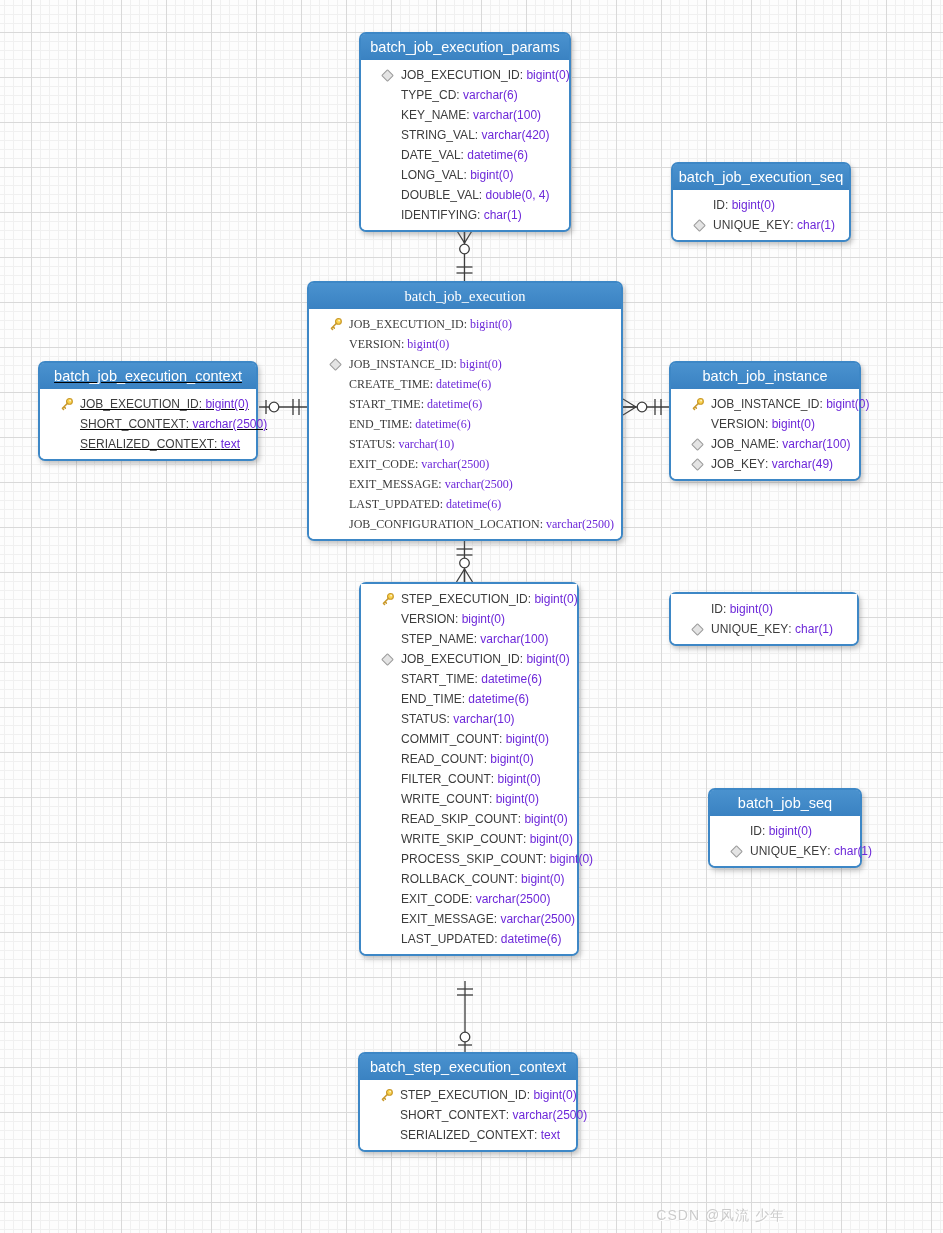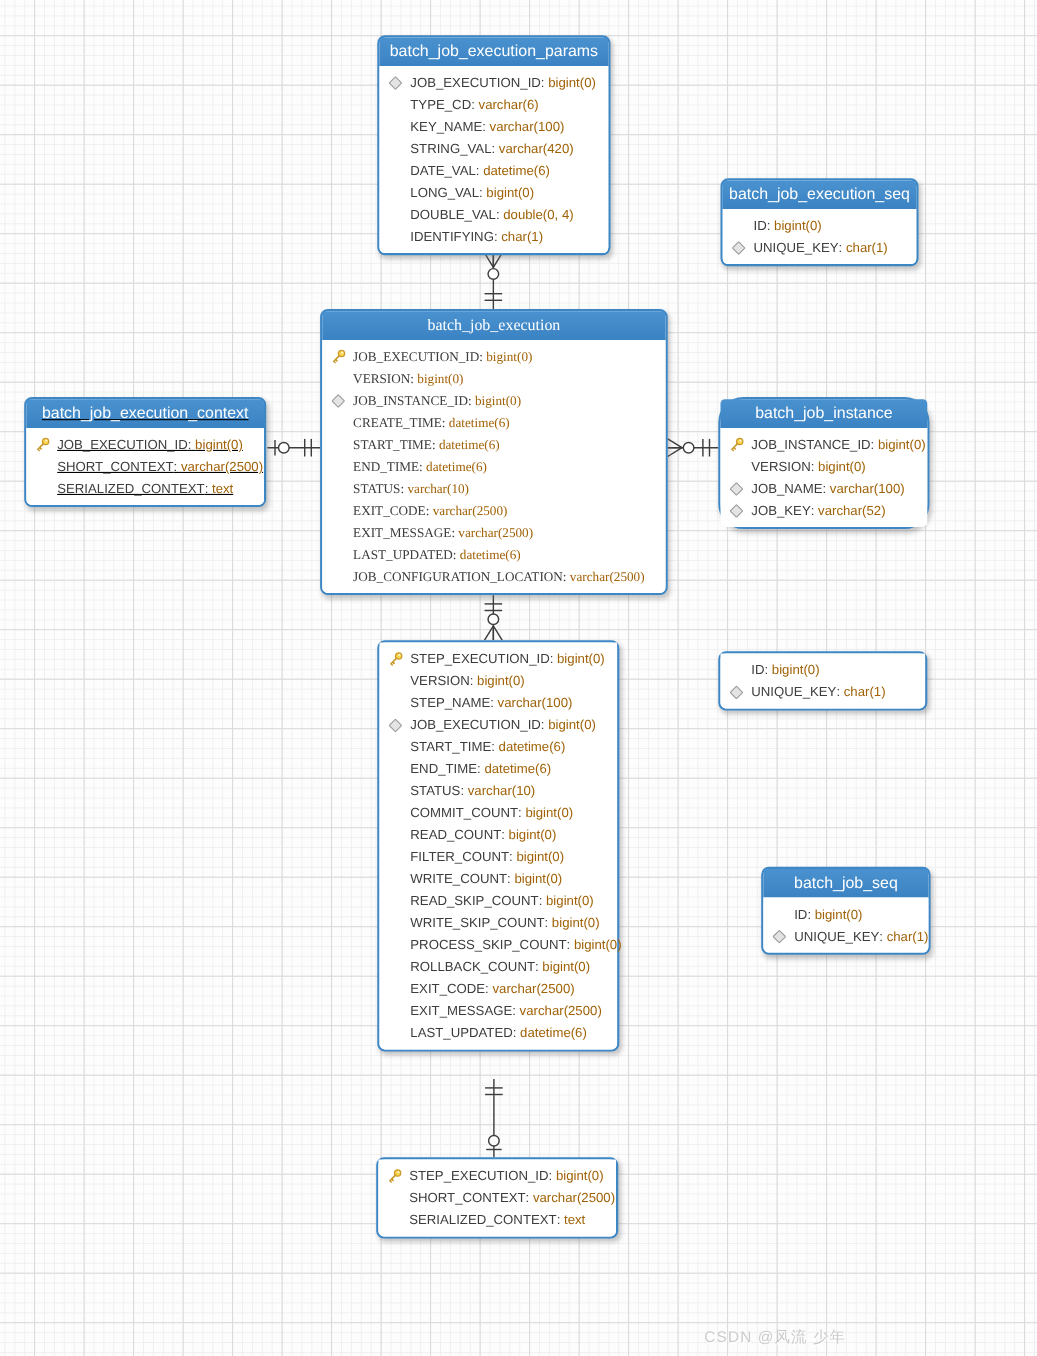--- a/index.html
+++ b/index.html
@@ -22,44 +22,44 @@
     background:#ffffff;
     box-shadow:2px 3px 5px rgba(110,110,110,.4);
   }
   .entity-title{
     height:26px;line-height:26px;text-align:center;
     background:linear-gradient(#4a92cf,#3a82c2);
     color:#ffffff;font-size:14.5px;
     border-radius:4px 4px 0 0;
     white-space:nowrap;overflow:hidden;
   }
-  .entity-body{padding:5px 0;background:#fff;border-radius:0 0 5px 5px;}
+  .entity-body{padding:5px 12px;background:#fff;border-radius:0 0 5px 5px;}
   .field-row{
     height:20px;display:flex;align-items:center;
     padding-left:6px;white-space:nowrap;font-size:12px;
   }
   .field-icon{width:17px;height:16px;flex:0 0 17px;margin-right:5px;
     display:inline-flex;align-items:center;justify-content:center;}
   .diamond{
     width:7px;height:7px;transform:rotate(45deg);
     background:#e4e4e4;border:1px solid #9b9b9b;border-radius:1px;
   }
   .field-name{color:#3c3c3c;}
   .field-sep{color:#3c3c3c;}
-  .field-type{color:#a16207;text-align:right;}
+  .field-type{color:#6d28d9;text-align:right;}
   #watermark{
     position:absolute;right:12px;bottom:8px;
     font-size:14px;color:#cbcbcb;letter-spacing:1px;
     text-shadow:1px 1px 0 #ffffff;
   }
 </style>
 </head>
 <body>
 
-<div id="canvas" style="position:absolute;left:0;top:0;width:781px;height:1233px;">
+<div id="canvas" style="position:absolute;left:16px;top:0;width:781px;height:1233px;">
   <svg id="connector-layer">
       <g>
         <line x1="448.5" y1="230" x2="448.5" y2="281" stroke="#3d3d3d" stroke-width="1.3"></line>
         <line x1="448.5" y1="243" x2="440.5" y2="230" stroke="#3d3d3d" stroke-width="1.3"></line>
         <line x1="448.5" y1="243" x2="448.5" y2="230" stroke="#3d3d3d" stroke-width="1.3"></line>
         <line x1="448.5" y1="243" x2="456.5" y2="230" stroke="#3d3d3d" stroke-width="1.3"></line>
         <circle cx="448.5" cy="249" r="4.8" fill="#fff" stroke="#3d3d3d" stroke-width="1.3"></circle>
         <line x1="440.5" y1="273" x2="456.5" y2="273" stroke="#3d3d3d" stroke-width="1.3"></line>
         <line x1="440.5" y1="267" x2="456.5" y2="267" stroke="#3d3d3d" stroke-width="1.3"></line>
       </g>
@@ -272,21 +272,21 @@
             <span class="field-type">varchar(2500)</span>
           </div>
           <div class="field-row">
             <span class="field-icon"></span>
             <span class="field-name">SERIALIZED_CONTEXT</span>
             <span class="field-sep">:&nbsp;</span>
             <span class="field-type">text</span>
           </div>
         </div>
       </div>
-      <div class="entity" style="left: 653px; top: 361px; width: 192px; border-radius: 23px;">
+      <div class="entity" style="left: 653px; top: 361px; width: 192px;">
         <div class="entity-title">batch_job_instance</div>
         <div class="entity-body">
           <div class="field-row">
             <span class="field-icon">
               <svg width="14" height="14" viewBox="0 0 16 16">
                 <circle cx="10.8" cy="5" r="3.3" fill="#fbd34d" stroke="#c9992b" stroke-width="1.3"></circle>
                 <circle cx="11.6" cy="4.1" r="1.1" fill="#fff" opacity="0.75"></circle>
                 <path d="M8.6 7.2 L2.8 13 M4.6 11.2 L6.1 12.7 M2.8 13 L4.1 14.3" stroke="#c9992b" stroke-width="1.7" fill="none" stroke-linecap="round"></path>
               </svg>
             </span>
@@ -307,21 +307,21 @@
             <span class="field-name">JOB_NAME</span>
             <span class="field-sep">:&nbsp;</span>
             <span class="field-type">varchar(100)</span>
           </div>
           <div class="field-row">
             <span class="field-icon">
               <span class="diamond"></span>
             </span>
             <span class="field-name">JOB_KEY</span>
             <span class="field-sep">:&nbsp;</span>
-            <span class="field-type">varchar(52)</span>
+            <span class="field-type">varchar(49)</span>
           </div>
         </div>
       </div>
       <div class="entity" style="left: 343px; top: 582px; width: 220px;">
         <div class="entity-body">
           <div class="field-row">
             <span class="field-icon">
               <svg width="14" height="14" viewBox="0 0 16 16">
                 <circle cx="10.8" cy="5" r="3.3" fill="#fbd34d" stroke="#c9992b" stroke-width="1.3"></circle>
                 <circle cx="11.6" cy="4.1" r="1.1" fill="#fff" opacity="0.75"></circle>
@@ -469,20 +469,21 @@
             <span class="field-icon">
               <span class="diamond"></span>
             </span>
             <span class="field-name">UNIQUE_KEY</span>
             <span class="field-sep">:&nbsp;</span>
             <span class="field-type">char(1)</span>
           </div>
         </div>
       </div>
       <div class="entity" style="left: 342px; top: 1052px; width: 220px;">
+        <div class="entity-title">batch_step_execution_context</div>
         <div class="entity-body">
           <div class="field-row">
             <span class="field-icon">
               <svg width="14" height="14" viewBox="0 0 16 16">
                 <circle cx="10.8" cy="5" r="3.3" fill="#fbd34d" stroke="#c9992b" stroke-width="1.3"></circle>
                 <circle cx="11.6" cy="4.1" r="1.1" fill="#fff" opacity="0.75"></circle>
                 <path d="M8.6 7.2 L2.8 13 M4.6 11.2 L6.1 12.7 M2.8 13 L4.1 14.3" stroke="#c9992b" stroke-width="1.7" fill="none" stroke-linecap="round"></path>
               </svg>
             </span>
             <span class="field-name">STEP_EXECUTION_ID</span>

